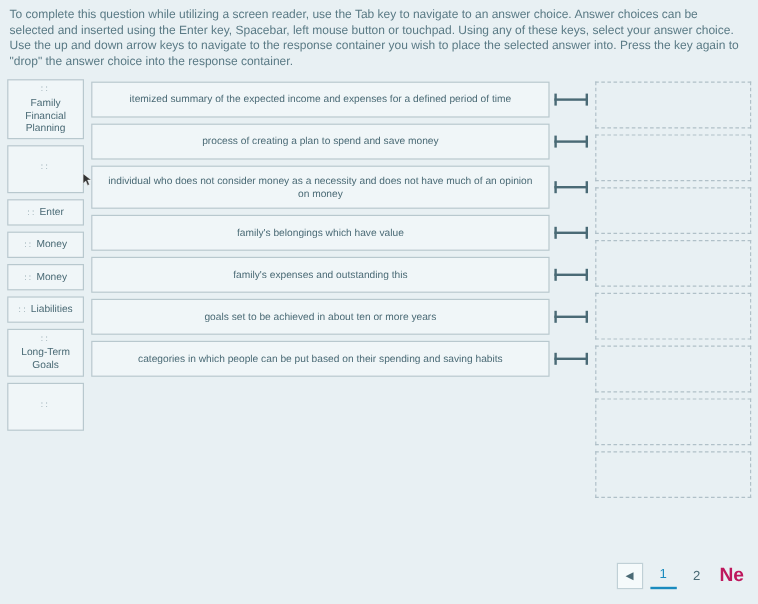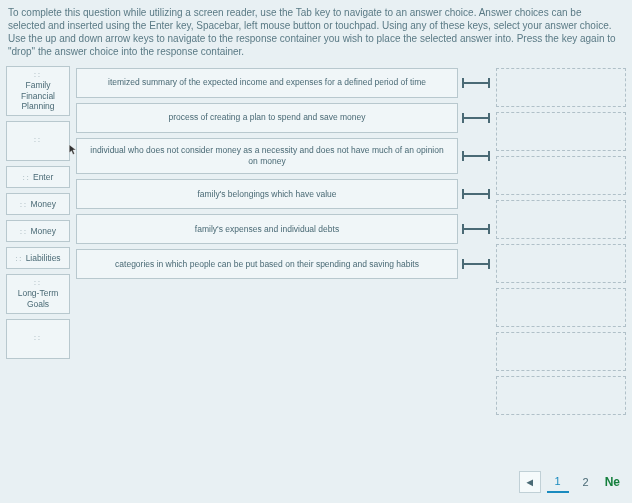--- a/index.html
+++ b/index.html
@@ -132,23 +132,23 @@
     color: #4a6a75;
   }
   .page-btn.current {
     border-bottom: 2px solid #1a8bbf;
     color: #1a8bbf;
     background: transparent;
     border-top:none;border-left:none;border-right:none;
   }
   .page-btn.plain { border:none; background:transparent;}
   .next {
-    color: #15803d;
+    color: #be185d;
     font-weight: bold;
-    font-size: 12px;
+    font-size: 16px;
     padding: 4px 2px;
   }
   .cursor-svg{
     position:absolute;
     left:-8px;
     top:6px;
     width:10px;
     height:12px;
     z-index:5;
   }
@@ -203,21 +203,25 @@
           <path d="M1 1 L1 12 L4 9 L6 14 L8 13 L6 8 L10 8 Z" fill="#333" stroke="#fff" stroke-width="0.5"></path>
         </svg>
       <div class="def-box">individual who does not consider money as a necessity and does not have much of an opinion on money</div>
       <div class="connector"></div>
     </div>
     <div class="def-row">
       <div class="def-box">family's belongings which have value</div>
       <div class="connector"></div>
     </div>
     <div class="def-row">
-      <div class="def-box">family's expenses and individual debts</div>
+      <div class="def-box">family's expenses and outstanding this</div>
+      <div class="connector"></div>
+    </div>
+    <div class="def-row">
+      <div class="def-box">goals set to be achieved in about ten or more years</div>
       <div class="connector"></div>
     </div>
     <div class="def-row">
       <div class="def-box">categories in which people can be put based on their spending and saving habits</div>
       <div class="connector"></div>
     </div>
   </div>
 
   <div class="right-col">
     <div class="drop-zone"></div>

